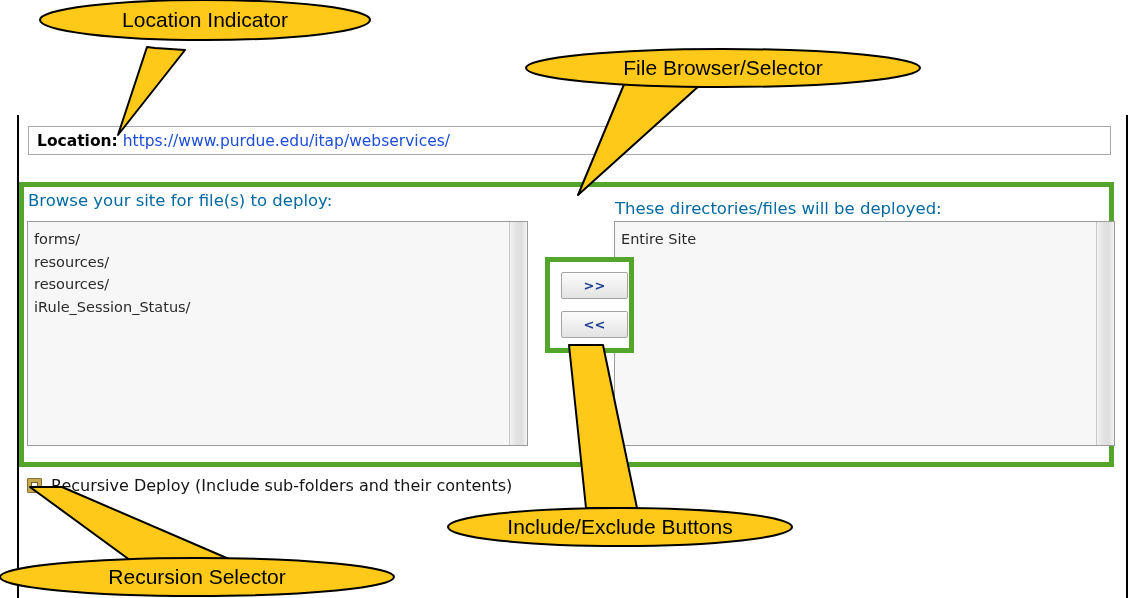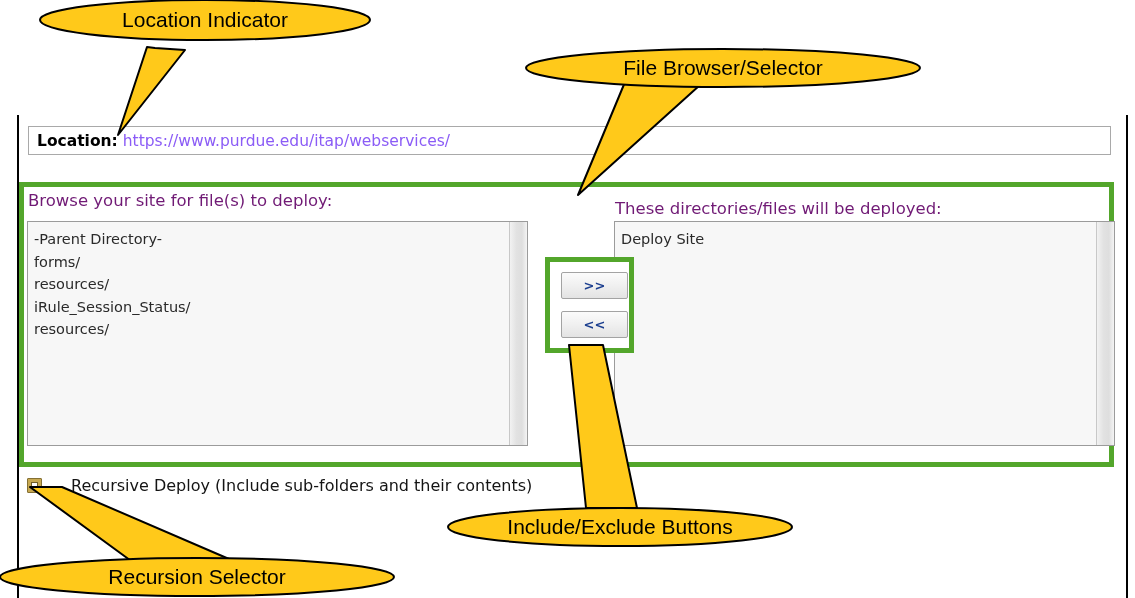--- a/index.html
+++ b/index.html
@@ -65,40 +65,40 @@
     overflow: hidden;
     text-align: right;
   }
   #location-label {
     font-weight: bold;
     margin-right: 5px;
     color: #000000;
   }
   #location-value {
     font-weight: normal;
-    color: #8b5cf6;
+    color: #1d4ed8;
   }
 
   
   #selector-highlight {
     position: absolute;
     left: 0px;
     top: 67px;
     width: 1095px;
     height: 285px;
     box-sizing: border-box;
     border: 5px solid #53a62b;
     background: transparent;
   }
 
   
   .panel-heading {
     position: absolute;
     font-size: 16.5px;
-    color: #701a75;
+    color: #0369a1;
     white-space: nowrap;
     text-align: center;
   }
   #left-heading  { left: 9px;   top: 76px; }
   #right-heading { left: 596px; top: 84px; }
 
   
   .listbox {
     position: absolute;
     box-sizing: border-box;
@@ -161,21 +161,20 @@
   #exclude-button { top: 49px; }
 
   
   #recursive-row {
     position: absolute;
     left: 8px;
     top: 360px;
     display: flex;
     align-items: center;
     height: 20px;
-    gap: 20px;
   }
   #recursive-checkbox {
     width: 15px;
     height: 15px;
     box-sizing: border-box;
     background: #c8a951;
     border: 1px solid #857033;
     border-radius: 1px;
     position: relative;
     flex: 0 0 auto;
@@ -209,32 +208,31 @@
   </div>
 
   <div id="selector-highlight"></div>
 
   <div id="left-heading" class="panel-heading">Browse your site for file(s) to deploy:</div>
 
   <div id="right-heading" class="panel-heading">These directories/files will be deployed:</div>
 
   <div id="source-list" class="listbox">
     <div class="list-items">
-      <div class="list-item">-Parent Directory-</div>
       <div class="list-item">forms/</div>
       <div class="list-item">resources/</div>
+      <div class="list-item">resources/</div>
       <div class="list-item">iRule_Session_Status/</div>
-      <div class="list-item">resources/</div>
     </div>
     <div class="scrollbar"></div>
   </div>
 
   <div id="target-list" class="listbox">
     <div class="list-items">
-      <div class="list-item">Deploy Site</div>
+      <div class="list-item">Entire Site</div>
     </div>
     <div class="scrollbar"></div>
   </div>
 
   <div id="button-highlight">
     <div class="xfer-button" id="include-button">&gt;&gt;</div>
     <div class="xfer-button" id="exclude-button">&lt;&lt;</div>
   </div>
 
   <div id="recursive-row">

